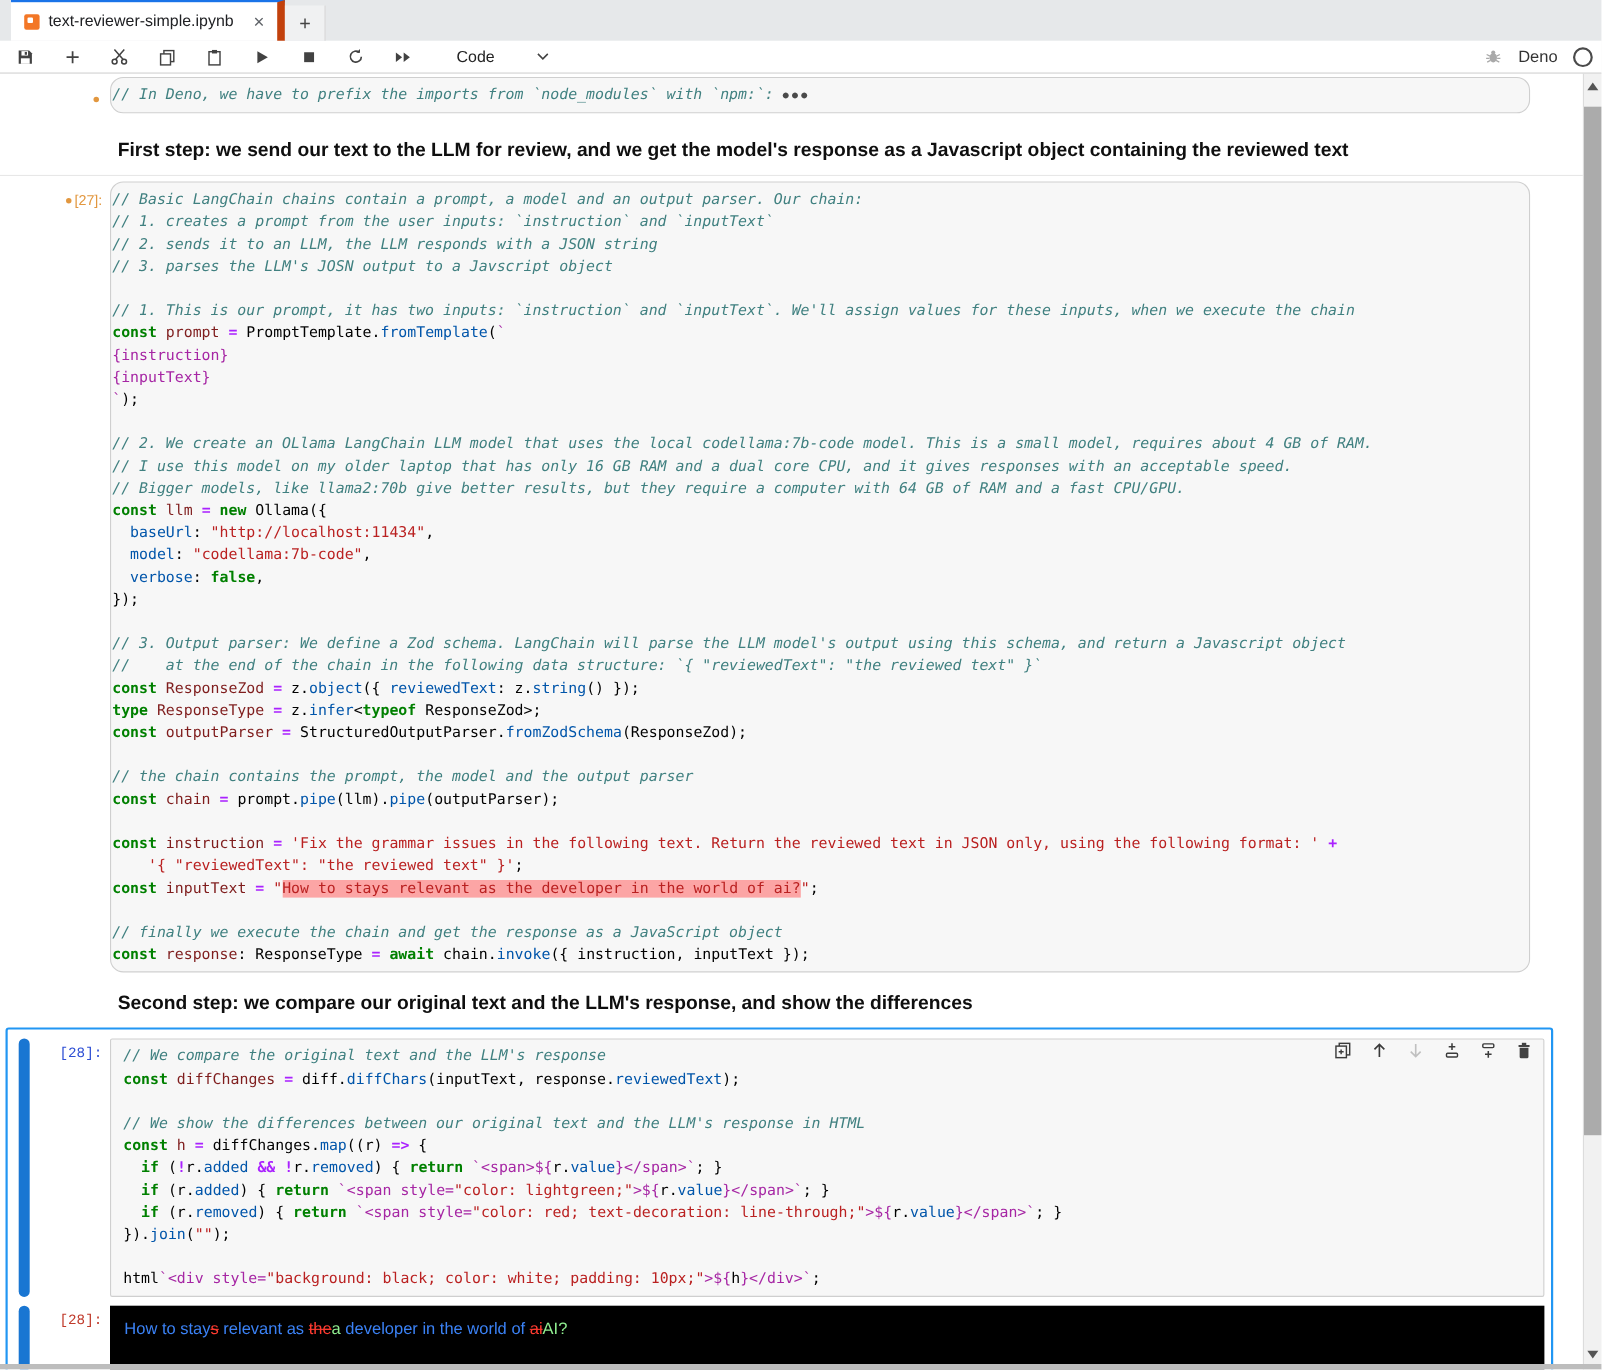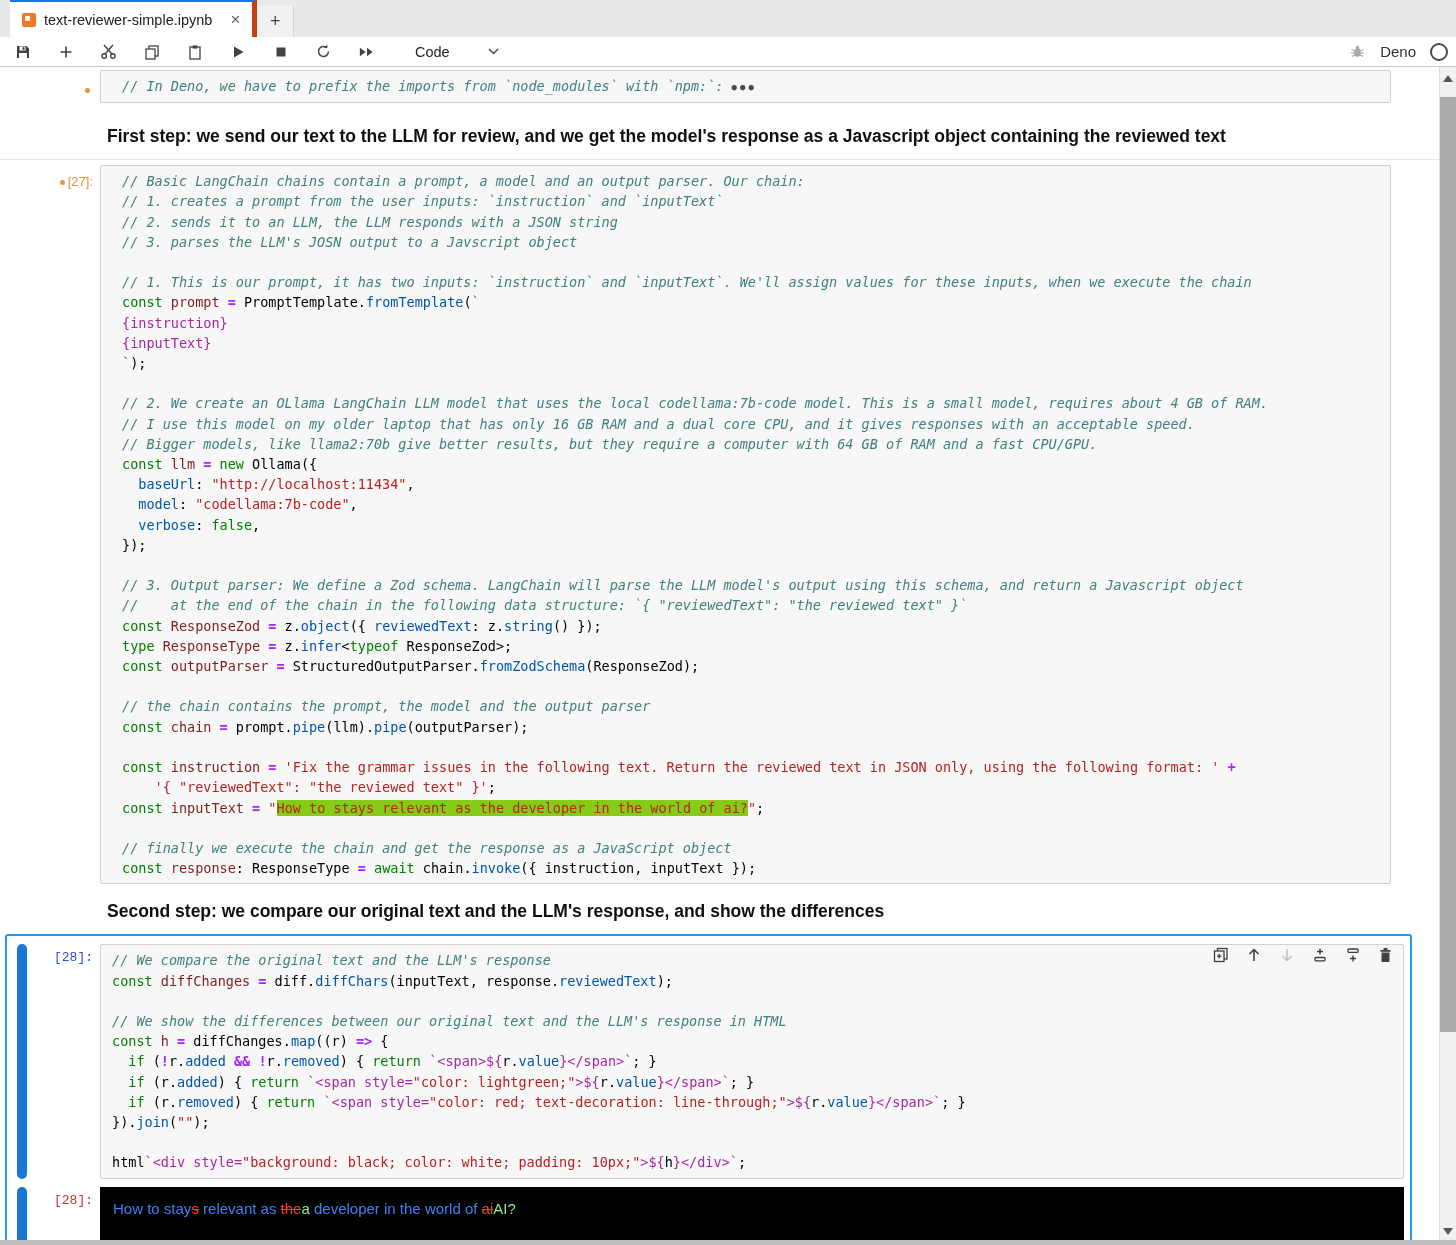--- a/index.html
+++ b/index.html
@@ -2,21 +2,21 @@
 <html><head>
 <meta charset="utf-8">
 <style>
   html,body{margin:0;padding:0}
   body{width:1456px;height:1245px;position:relative;overflow:hidden;background:#fff;
        font-family:"Liberation Sans",sans-serif;-webkit-font-smoothing:antialiased}
 
   
   .tabbar{height:37px;background:#e6e8ea;display:flex;align-items:stretch;position:relative}
   .tab{display:flex;align-items:center;gap:8px;padding:0 12px;background:#fff;
-       border-top:2px solid #1a73e8;border-right:5px solid #c2410c;font-size:14.5px;color:#202124}
+       border-top:2px solid #1a73e8;border-right:7px solid #c2410c;font-size:14.5px;color:#202124}
   .nbicon{width:14px;height:14px;background:#f37726;border-radius:2px;position:relative;flex-shrink:0}
   .nbicon::after{content:'';position:absolute;left:3px;top:3px;width:5px;height:5px;background:#fff;border-radius:1px}
   .tab-close{color:#5f6368;font-size:17px;line-height:14px;margin-left:10px;cursor:pointer}
   .newtab{display:flex;align-items:center;justify-content:center;width:36px;background:#f0f1f2;
           border-right:1px solid #d5d5d5;font-size:18px;color:#444;margin-top:5px;height:32px}
 
   
   .toolbar{height:29px;background:#fff;border-bottom:1px solid #c6c6c6;display:flex;align-items:center;
            padding:0 8px 0 14px;gap:26px}
   .tbtn{width:17px;height:17px;display:flex;align-items:center;justify-content:center;cursor:pointer}
@@ -26,37 +26,37 @@
   .kcircle{width:14px;height:14px;border:2px solid #4a4a4a;border-radius:50%;background:#fff}
 
   
   .notebook{position:absolute;left:0;top:67px;right:17px;bottom:0;background:#fff;overflow:hidden}
   .cell-row{display:flex}
   .prompt{width:100px;flex-shrink:0;text-align:right;box-sizing:border-box;padding-right:7px;
           font-family:Liberation Sans, sans-serif;font-size:13px}
   .p27{color:#e2973f;padding-top:9px}
   .pdot{display:inline-block;width:5px;height:5px;border-radius:50%;background:#e2973f;vertical-align:middle;margin-right:3px}
   .prompt-top{display:flex;flex-direction:column;justify-content:flex-end;align-items:flex-end;padding-bottom:10px}
-  .code-area{flex:1;margin-right:48px;background:#f7f7f7;border:1px solid #cfcfcf;border-radius:2px;
-             padding:5px 21px;overflow:hidden}
+  .code-area{flex:1;margin-right:48px;background:#f7f7f7;border:1px solid #cfcfcf;border-radius:12px;
+             padding:5px 1px;overflow:hidden}
   .code-line{white-space:pre;font-family:"DejaVu Sans Mono",monospace;font-size:13.5px;line-height:20.2px;
              min-height:20.2px;color:#000}
   .md-row{padding:23px 0 12px 107px}
   .md-h{font-size:17.5px;font-weight:600;color:#0f0f0f;line-height:21px}
   .row27{border-top:1px solid #e7e7e7;padding-top:5px;margin-top:0}
   .md2{padding-top:17px}
 
   
   .tok-c{color:#408080;font-style:italic}
-  .tok-k{color:#008000;font-weight:normal}
+  .tok-k{color:#008000;font-weight:bold}
   .tok-d{color:#7f1d1d}
   .tok-p{color:#0055aa}
   .tok-o{color:#aa22ff;font-weight:bold}
   .tok-s{color:#ba2121}
-  .tok-hs{color:#ba2121;background:#84cc16}
+  .tok-hs{color:#ba2121;background:#fca5a5}
   .tok-t{color:#a626a4}
   .tok-v{color:#000}
   .tok-f{color:#4a4a4a;font-size:9px;letter-spacing:3px;vertical-align:1px;font-weight:bold}
 
   
   .selcell{margin:0 27px 0 5px;border:2px solid #2196f3;border-radius:3px;padding:8px 0 14px;position:relative;background:#fff}
   .sel-flex{display:flex}
   .collapser{width:10px;border-radius:5px;background:#1976d2;margin-left:10px;flex-shrink:0;cursor:pointer}
   .sel-prompt{width:73px;flex-shrink:0;text-align:right;box-sizing:border-box;padding:6px 7px 0 0;
               font-family:Liberation Mono, monospace;font-size:13px}

